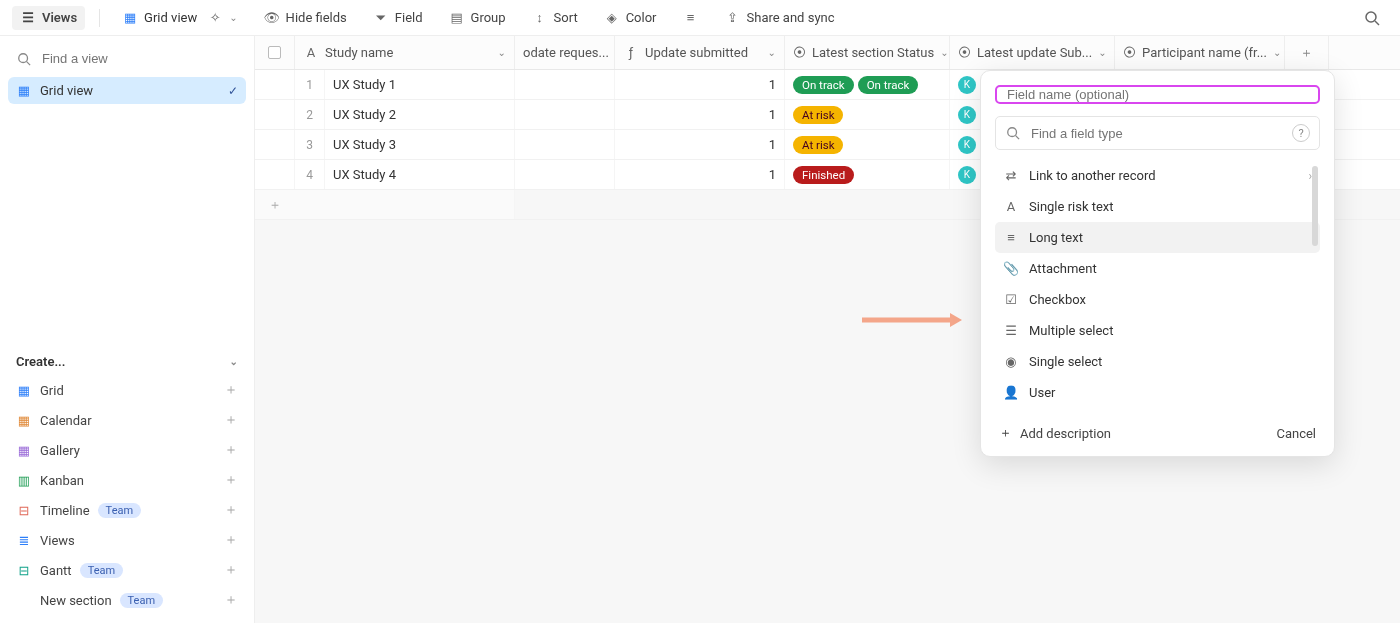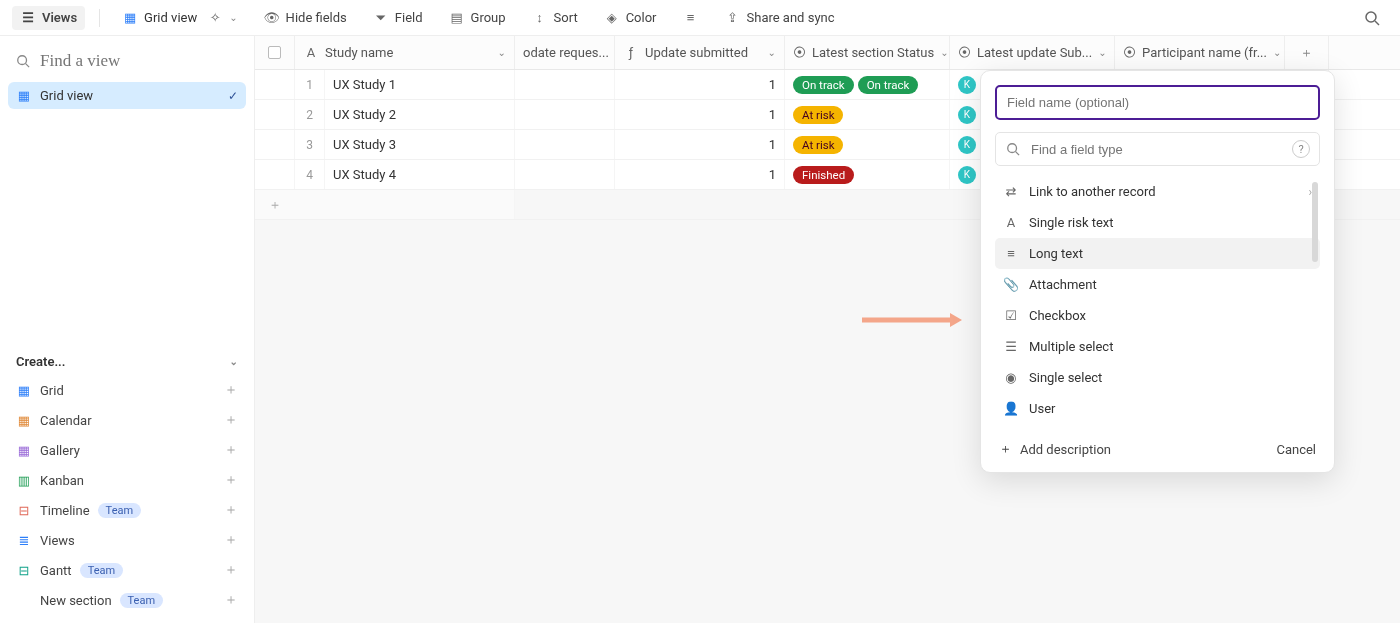--- a/index.html
+++ b/index.html
@@ -15,21 +15,21 @@
   .icon { display:inline-flex; width:16px; height:16px; align-items:center; justify-content:center; }
   .chev { font-size:10px; color:#888; }
   .search-right { margin-left:auto; color:#666; }
 
   
   .main { flex:1; display:flex; min-height:0; }
 
   
   .sidebar { width:255px; border-right:1px solid #eee; display:flex; flex-direction:column; padding:8px; }
   .find-view { display:flex; align-items:center; gap:8px; padding:6px 8px; color:#777; }
-  .find-view input { border:none; outline:none; flex:1; font-size:17px; color:#333; background:transparent;font-family:Liberation Serif, serif; }
+  .find-view input { border:none; outline:none; flex:1; font-size:13px; color:#333; background:transparent; }
   .view-item { display:flex; align-items:center; gap:8px; padding:6px 8px; border-radius:6px; margin-top:4px; cursor:pointer; }
   .view-item.active { background:#d6ecff; }
   .view-check { margin-left:auto; color:#359; font-size:12px; }
   .sb-spacer { flex:1; }
   .create-head { display:flex; align-items:center; justify-content:space-between; padding:6px 8px; font-weight:600; color:#333; cursor:pointer; }
   .create-item { display:flex; align-items:center; gap:8px; padding:6px 8px; color:#444; cursor:pointer; }
   .create-item .plus { margin-left:auto; color:#aaa; font-size:14px; }
   .team-badge { background:#d9e6ff; color:#3a5fb0; font-size:11px; padding:1px 8px; border-radius:10px; }
 
   
@@ -61,21 +61,21 @@
   .pill { font-size:11.5px; padding:2px 9px; border-radius:10px; color:#fff; }
   .pill.green { background:#1f9d55; }
   .pill.amber { background:#f5b400; color:#402; }
   .pill.purple{ background:#b91c1c; }
   .avatar { width:18px; height:18px; border-radius:50%; background:#2fc6c6; color:#fff; font-size:10px; display:flex; align-items:center; justify-content:center; }
   .addrow { display:flex; height:30px; border-bottom:1px solid #f1f1f1; }
   .addrow .plus { flex:0 0 40px; display:flex; align-items:center; justify-content:center; color:#aaa; cursor:pointer; }
 
   
   .popover { position:absolute; top:70px; left:980px; width:355px; background:#fff; border:1px solid #e5e5e5; border-radius:10px; box-shadow:0 8px 30px rgba(0,0,0,.12); padding:14px; z-index:50; }
-  .po-name { width:100%; border:2px solid #4c1d95; border-radius:5px; padding:8px 10px; font-size:13px; outline:none; margin-bottom:12px; }
+  .po-name { width:100%; border:2px solid #d946ef; border-radius:5px; padding:0 10px; font-size:13px; outline:none; margin-bottom:12px; }
   .po-search { display:flex; align-items:center; gap:8px; width:100%; border:1px solid #e4e4e4; border-radius:5px; padding:7px 9px; color:#777; margin-bottom:10px; }
   .po-search input { border:none; outline:none; flex:1; font-size:13px; color:#737373; }
   .po-help { width:18px;height:18px;border:1px solid #ccc;border-radius:50%;font-size:11px;color:#888;display:flex;align-items:center;justify-content:center; }
   .po-list { max-height:268px; overflow:auto; position:relative; }
   .po-item { display:flex; align-items:center; gap:10px; padding:8px 8px; border-radius:5px; cursor:pointer; color:#333; }
   .po-item:hover, .po-item.hl { background:#f2f2f2; }
   .po-item .tail { margin-left:auto; color:#aaa; font-size:12px; }
   .po-scrollbar { position:absolute; right:2px; top:6px; width:6px; height:80px; background:#d8d8d8; border-radius:3px; }
   .po-foot { display:flex; align-items:center; justify-content:space-between; margin-top:16px; padding:0 4px; }
   .po-add { display:flex; align-items:center; gap:8px; color:#444; cursor:pointer; }

